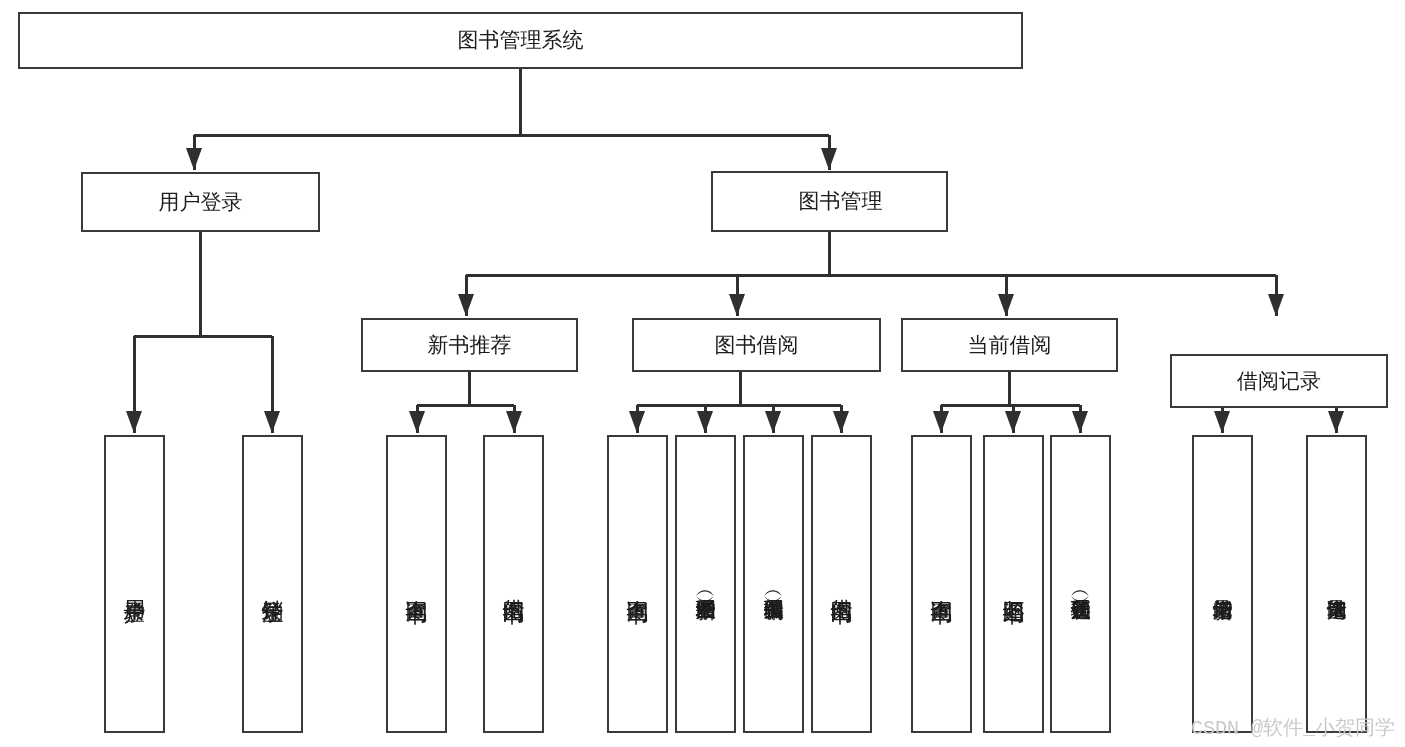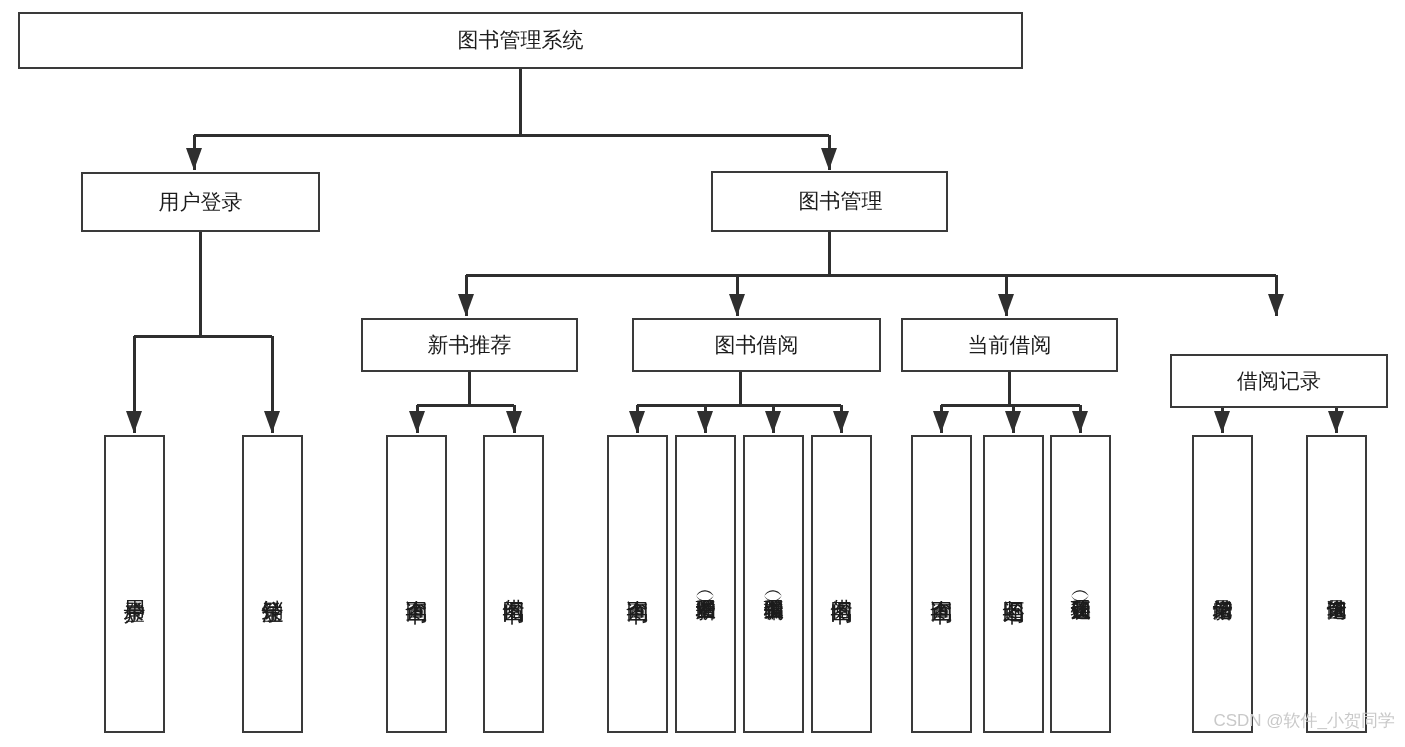--- a/index.html
+++ b/index.html
@@ -48,24 +48,24 @@
   }
   .node-label.vertical {
     writing-mode: vertical-rl;
     text-orientation: upright;
     font-size: 22px;
     letter-spacing: 1px;
   }
   .watermark {
     position: absolute;
     right: 10px;
-    bottom: 15px;
+    bottom: 6px;
     color: #c9c9c9;
-    font-size: 17px;
-    font-family: Liberation Sans, sans-serif;
+    font-size: 20px;
+    font-family: Liberation Mono, monospace;
     white-space: nowrap;
     pointer-events: none;
     user-select: none;
   }
 </style>
 </head>
 <body>
 
 <div id="diagram-root">
 

